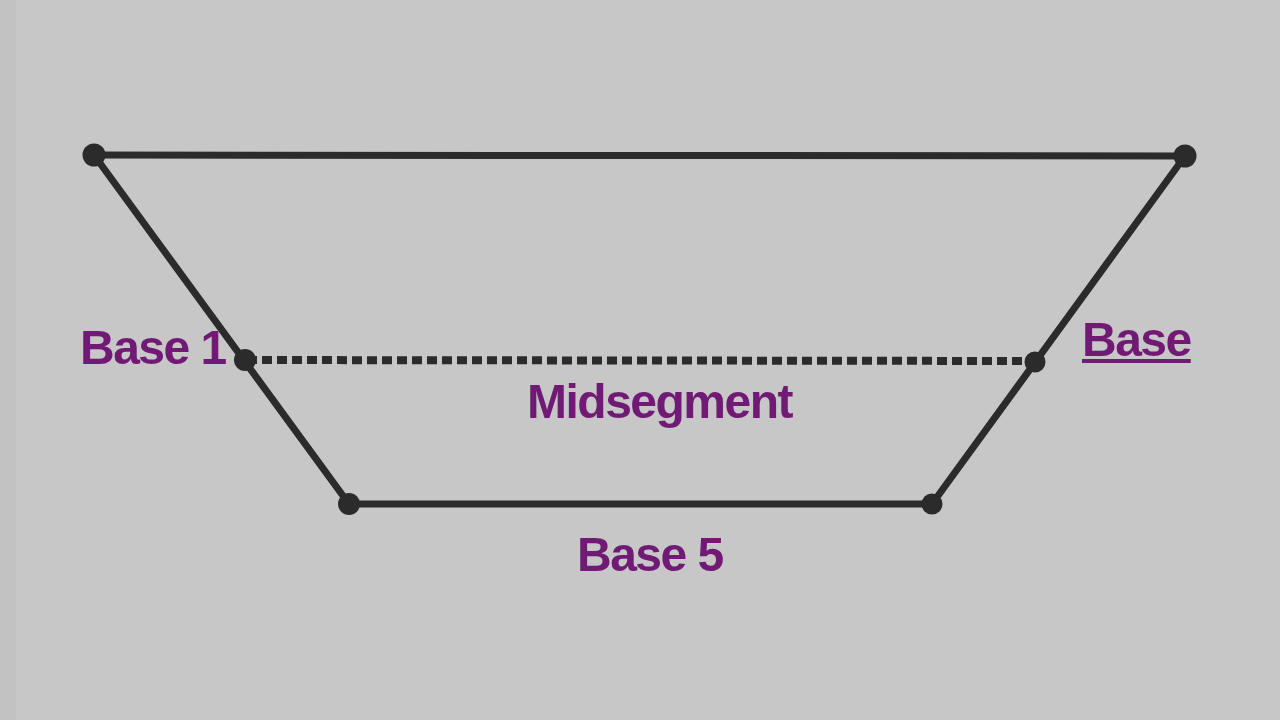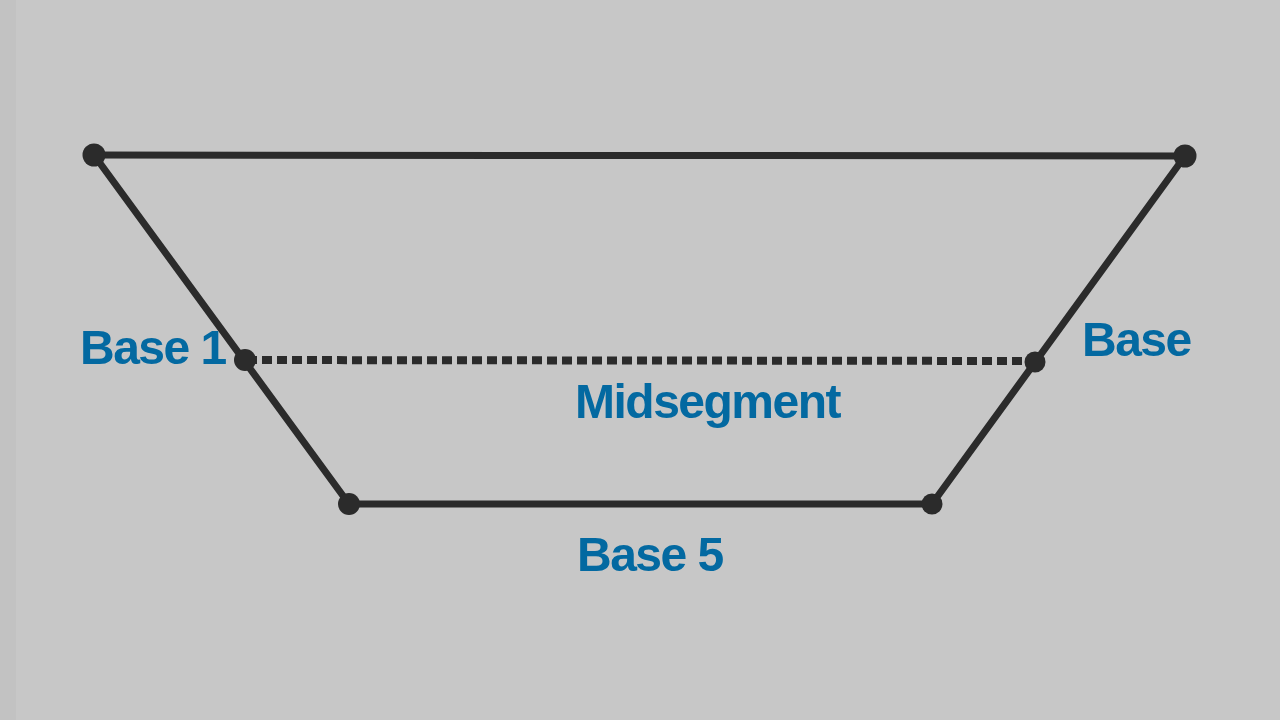--- a/index.html
+++ b/index.html
@@ -26,31 +26,31 @@
     height: 720px;
     background: #c2c2c2;
   }
   svg.figure {
     position: absolute;
     left: 0;
     top: 0;
   }
   .label {
     position: absolute;
-    color: #0369a1;
+    color: #701a75;
     font-size: 48px;
     font-weight: 600;
     line-height: 1;
     letter-spacing: -1.5px;
     white-space: nowrap;
     user-select: none;
   }
   .label-base1      { left: 80px;   top: 324px; }
-  .label-base-right { left: 1082px; top: 316px; }
-  .label-midsegment { left: 527px;  top: 378px; margin-left: 48px; }
+  .label-base-right { left: 1082px; top: 316px; text-decoration: underline; }
+  .label-midsegment { left: 527px;  top: 378px; }
   .label-base2      { left: 577px;  top: 531px; }
 </style>
 </head>
 <body>
 
 <div class="stage">
 
   <div class="edge-shade"></div>
 
   <svg class="figure" width="1280" height="720" viewBox="0 0 1280 720">

